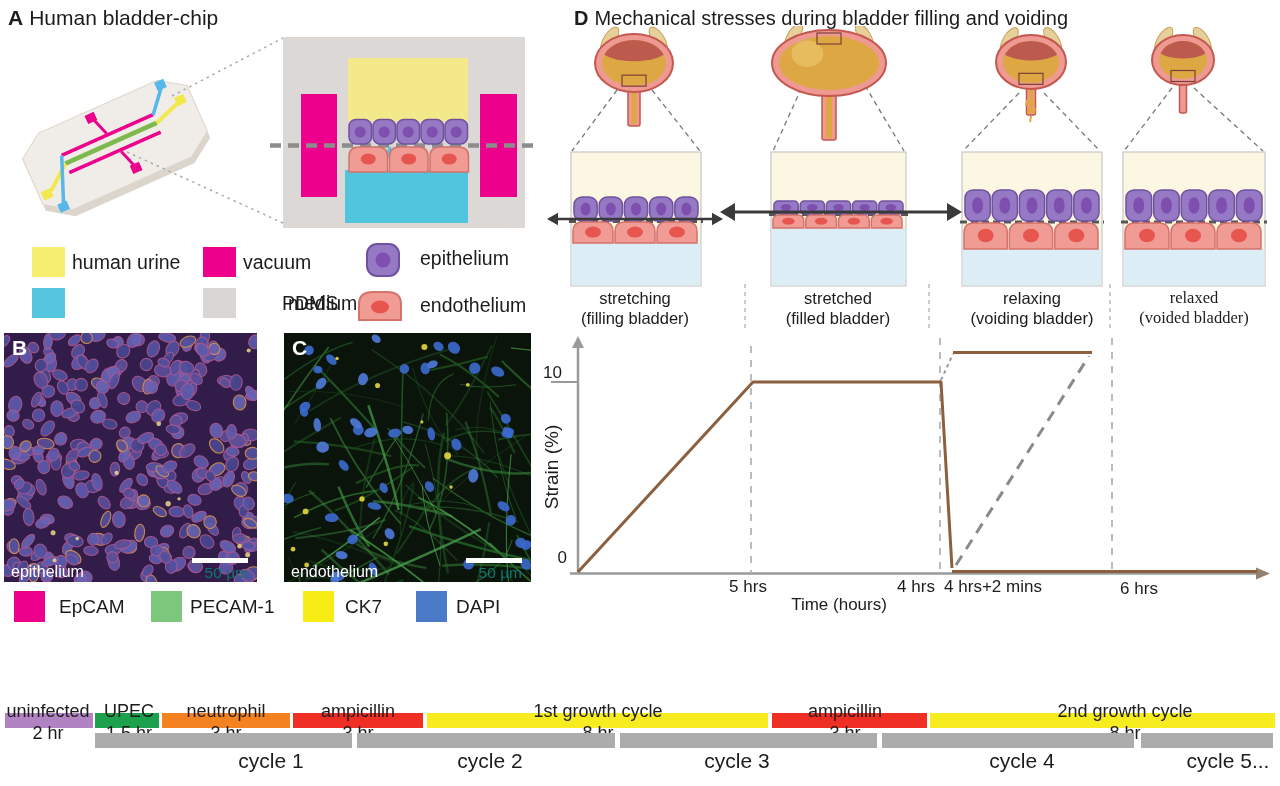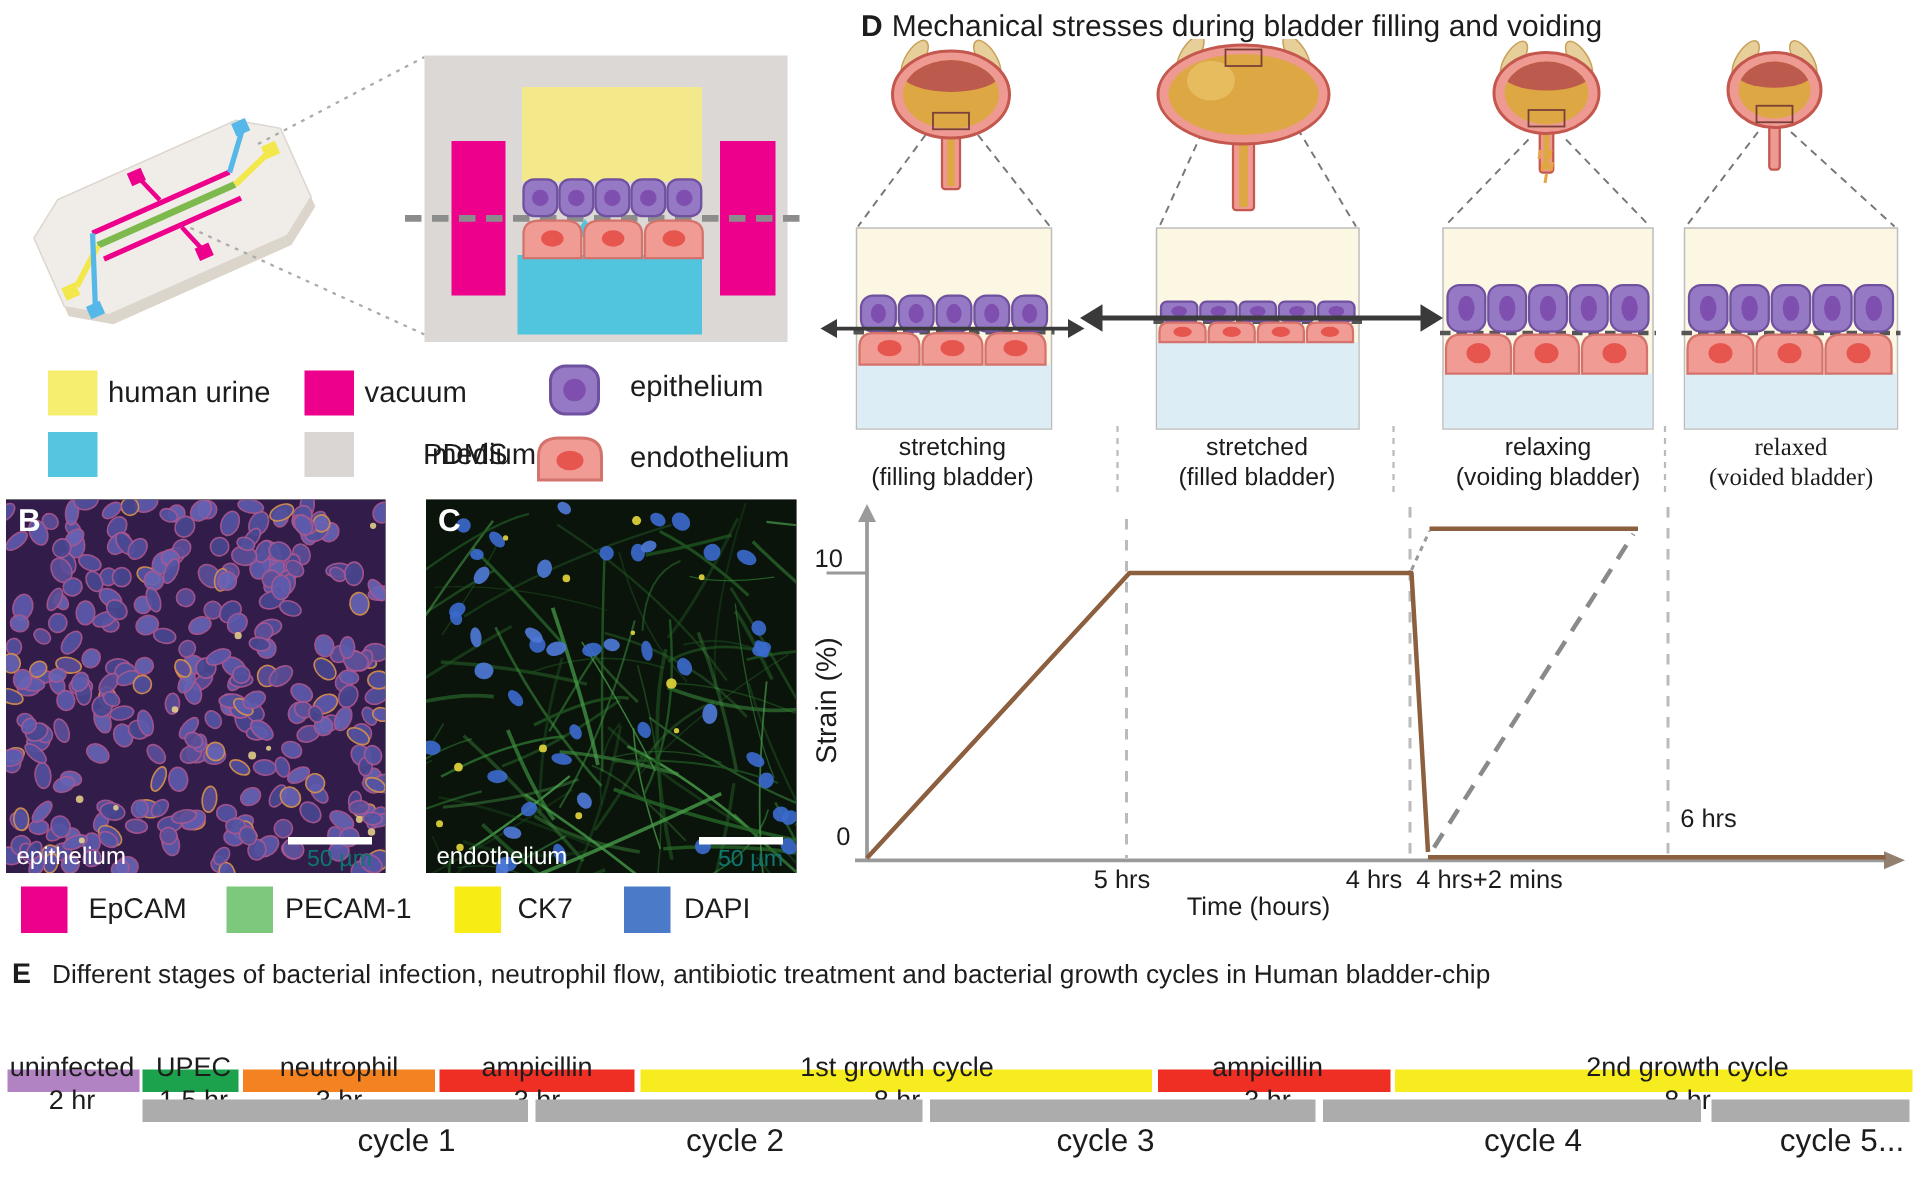--- a/index.html
+++ b/index.html
@@ -18,20 +18,23 @@
   .center{transform:translateX(-50%);text-align:center;white-space:nowrap;}
   .dlabel{font-size:16.5px;line-height:20px;}
   .eseg-label{font-size:18px;line-height:22px;margin-top:40px;}
   .ecycle{font-size:21px;}
 </style>
 </head>
 <body>
 
 <div id="canvas">
 
+  <div class="abs ptitle" style="left:8px;top:6px;">
+    <b>A</b><span>Human bladder-chip</span>
+  </div>
 
   <svg id="svgA" class="abs" style="left:0;top:25px;" width="555" height="215" viewBox="0 25 555 215">
 
     <g transform="rotate(-24 115 145)">
       <polygon points="25,127 50,110 180,110 205,127 205,177 180,194 50,194 25,177" fill="#DCD5CC"></polygon>
       <polygon points="25,120 50,103 180,103 205,120 205,170 180,187 50,187 25,170" fill="#F0ECE7" stroke="#DCD6CE" stroke-width="1"></polygon>
       <rect x="62" y="131" width="100" height="3.5" fill="#EC008C"></rect>
       <rect x="62" y="150" width="100" height="3.5" fill="#EC008C"></rect>
       <rect x="62" y="139.5" width="100" height="4.5" fill="#7DB94D"></rect>
       <path d="M62,142 L38,161" stroke="#F2E84B" stroke-width="4" fill="none"></path>
@@ -778,26 +781,23 @@
     <line x1="953" y1="352.5" x2="1092" y2="352.5" stroke="#8C5F3F" stroke-width="3"></line>
     <line x1="956" y1="565" x2="1089" y2="356" stroke="#8A8A8A" stroke-width="3" stroke-dasharray="11,8"></line>
   </svg>
 
   <div class="abs ctick" style="left:543px;top:363px;width:30px;">10</div>
   <div class="abs ctick" style="left:537px;top:548px;width:30px;text-align:right;">0</div>
   <div class="abs ctick" style="left:552px;top:467px;font-size:19px;transform:translate(-50%,-50%) rotate(-90deg);white-space:nowrap;">Strain (%)</div>
   <div class="abs ctick center" style="left:748px;top:577px;">5 hrs</div>
   <div class="abs ctick center" style="left:916px;top:577px;">4 hrs</div>
   <div class="abs ctick center" style="left:993px;top:577px;">4 hrs+2 mins</div>
-  <div class="abs ctick center" style="left:1139px;top:536px;">6 hrs</div>
+  <div class="abs ctick center" style="left:1139px;top:579px;">6 hrs</div>
   <div class="abs ctick center" style="left:816px;top:595px;font-size:17px;margin-left:23px;">Time (hours)</div>
 
-  <div class="abs" style="left:8px;top:639px;font-size:17.5px;white-space:nowrap;">
-    <b style="font-size:19px;margin-right:14px;">E</b><span>Different stages of bacterial infection, neutrophil flow, antibiotic treatment and bacterial growth cycles in Human bladder-chip</span>
-  </div>
 
   <div id="eTimeline">
       <div class="abs" style="left: 5px; top: 713px; width: 88px; height: 15px; background: rgb(177, 131, 194);"></div>
       <div class="abs center eseg-label" style="left: 48px; top: 660px;">
         <div>uninfected</div>
         <div>2 hr</div>
       </div>
       <div class="abs" style="left: 95px; top: 713px; width: 64px; height: 15px; background: rgb(28, 162, 76);"></div>
       <div class="abs center eseg-label" style="left: 129px; top: 660px;">
         <div>UPEC</div>

